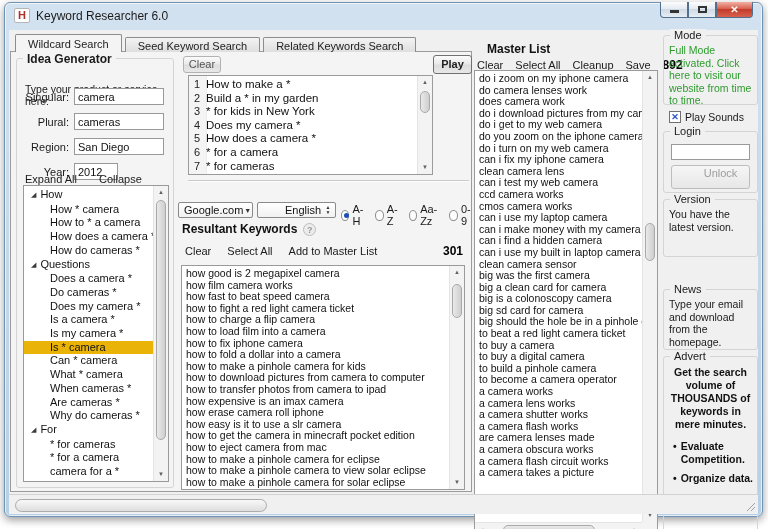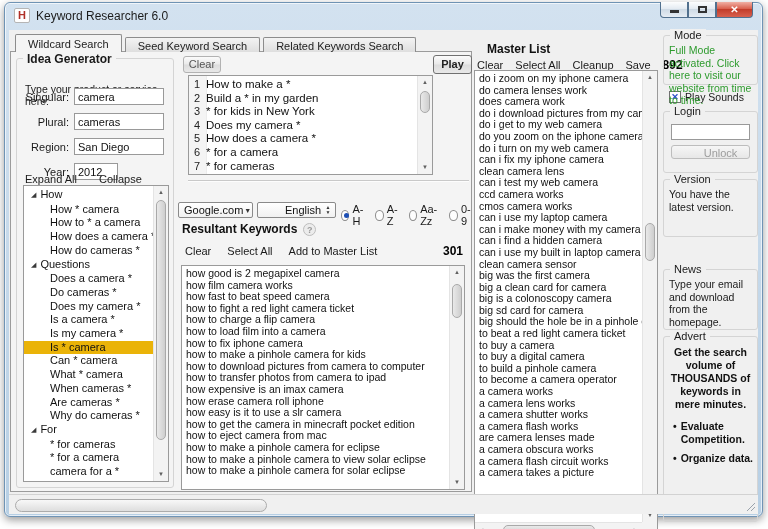--- a/index.html
+++ b/index.html
@@ -116,33 +116,33 @@
   .master-header { position:absolute; left:478px; top:12px; font-size:12px; font-weight:bold; color:#111; }
   .master-actions { left:468px; top:28px; width:182px; }
   .master-actions .action { margin-right:12px; }
   .master-box { position:absolute; left:465px; top:40px; width:184px; height:468px; background:#fff; border:1px solid #9a9a9a; overflow:hidden; }
   .master-box .kw-rows { bottom:15px; }
   .master-box .vscroll { bottom:15px; }
 
   
   .sidebar { position:absolute; left:654px; top:0; width:95px; height:462px; }
   .side-group { position:relative; width:95px; border:1px solid #d4d4d4; border-radius:3px; margin-bottom:6px; }
-  .g-mode { height:50px; margin-top:5px; }
+  .g-mode { height:70px; margin-top:5px; }
   .g-login { height:62px; }
   .g-version { height:58px; }
   .g-news { height:61px;margin-top:32px; }
   .g-advert { height:186px; }
   .mode-msg { padding:8px 5px 0 5px; font-size:10.5px; line-height:12.5px; color:#2e9b2e; }
   .chk-row { display:flex; align-items:center; margin:4px 0 0 6px; }
   .checkbox { width:12px; height:12px; border:1px solid #707070; background:#fff; color:#2b51c9;
     font-size:9px; font-weight:bold; text-align:center; line-height:11px; margin-right:4px; }
   .chk-label { font-size:10.5px; color:#1a1a1a; }
   .login-input { display:block; margin:12px auto 5px auto; width:79px; height:16px; border:1px solid #999; background:#fff;
     font-family:"Liberation Sans",sans-serif; font-size:11px; padding:0 3px; }
-  .unlock-btn { display:block; margin:0 auto; width:79px; height:14px; line-height:15px; color:#9d9d9d; border-color:#bdbdbd;
+  .unlock-btn { display:block; margin:0 auto; width:79px; height:24px; line-height:15px; color:#9d9d9d; border-color:#bdbdbd;
     background:linear-gradient(#f6f6f6,#e7e7e7);padding-left:20px; }
   .side-text { padding:8px 5px 0 5px; font-size:10.5px; line-height:12.5px; color:#1a1a1a; }
   .advert-head { padding:9px 5px 0 5px; font-size:10.5px; line-height:13px; color:#111; font-weight:bold; text-align:center; }
   .bullets { margin-top:9px; padding-left:9px; }
   .bullet-row { display:flex; font-size:10.5px; line-height:12.5px; font-weight:bold; color:#111; margin-bottom:7px; }
   .bullet-dot { margin-right:4px; }
 
   
   .statusbar { position:absolute; left:0; right:0; top:464px; height:20px; background:#f0f0f0; border-top:1px solid #d2d2d2; }
   .progress { position:absolute; left:6px; top:4px; width:252px; height:13px; border:1px solid #ababab; border-radius:7px;
@@ -323,20 +323,21 @@
       </div>
       <div class="res-list">
         <div class="kw-rows">
             <div class="kw-row">how good is 2 megapixel camera</div>
             <div class="kw-row">how film camera works</div>
             <div class="kw-row">how fast to beat speed camera</div>
             <div class="kw-row">how to fight a red light camera ticket</div>
             <div class="kw-row">how to charge a flip camera</div>
             <div class="kw-row">how to load film into a camera</div>
             <div class="kw-row">how to fix iphone camera</div>
+            <div class="kw-row">how to fold a dollar into a camera</div>
             <div class="kw-row">how to make a pinhole camera for kids</div>
             <div class="kw-row">how to download pictures from camera to computer</div>
             <div class="kw-row">how to transfer photos from camera to ipad</div>
             <div class="kw-row">how expensive is an imax camera</div>
             <div class="kw-row">how erase camera roll iphone</div>
             <div class="kw-row">how easy is it to use a slr camera</div>
             <div class="kw-row">how to get the camera in minecraft pocket edition</div>
             <div class="kw-row">how to eject camera from mac</div>
             <div class="kw-row">how to make a pinhole camera for eclipse</div>
             <div class="kw-row">how to make a pinhole camera to view solar eclipse</div>

